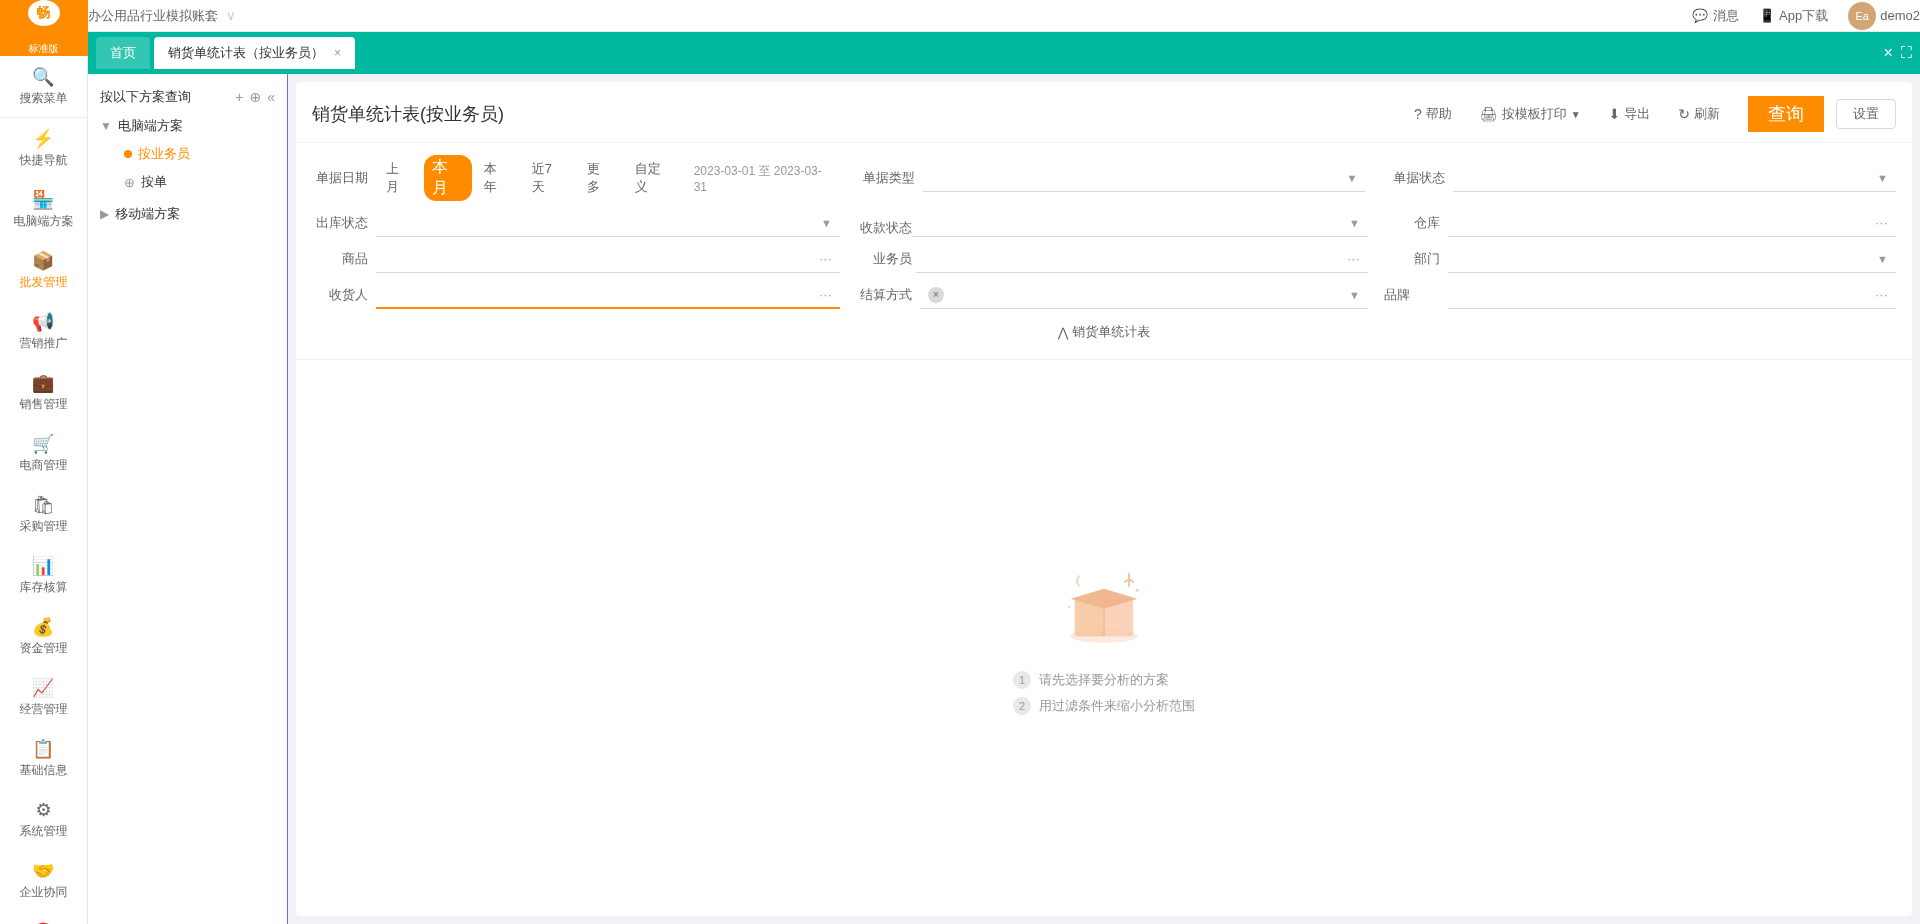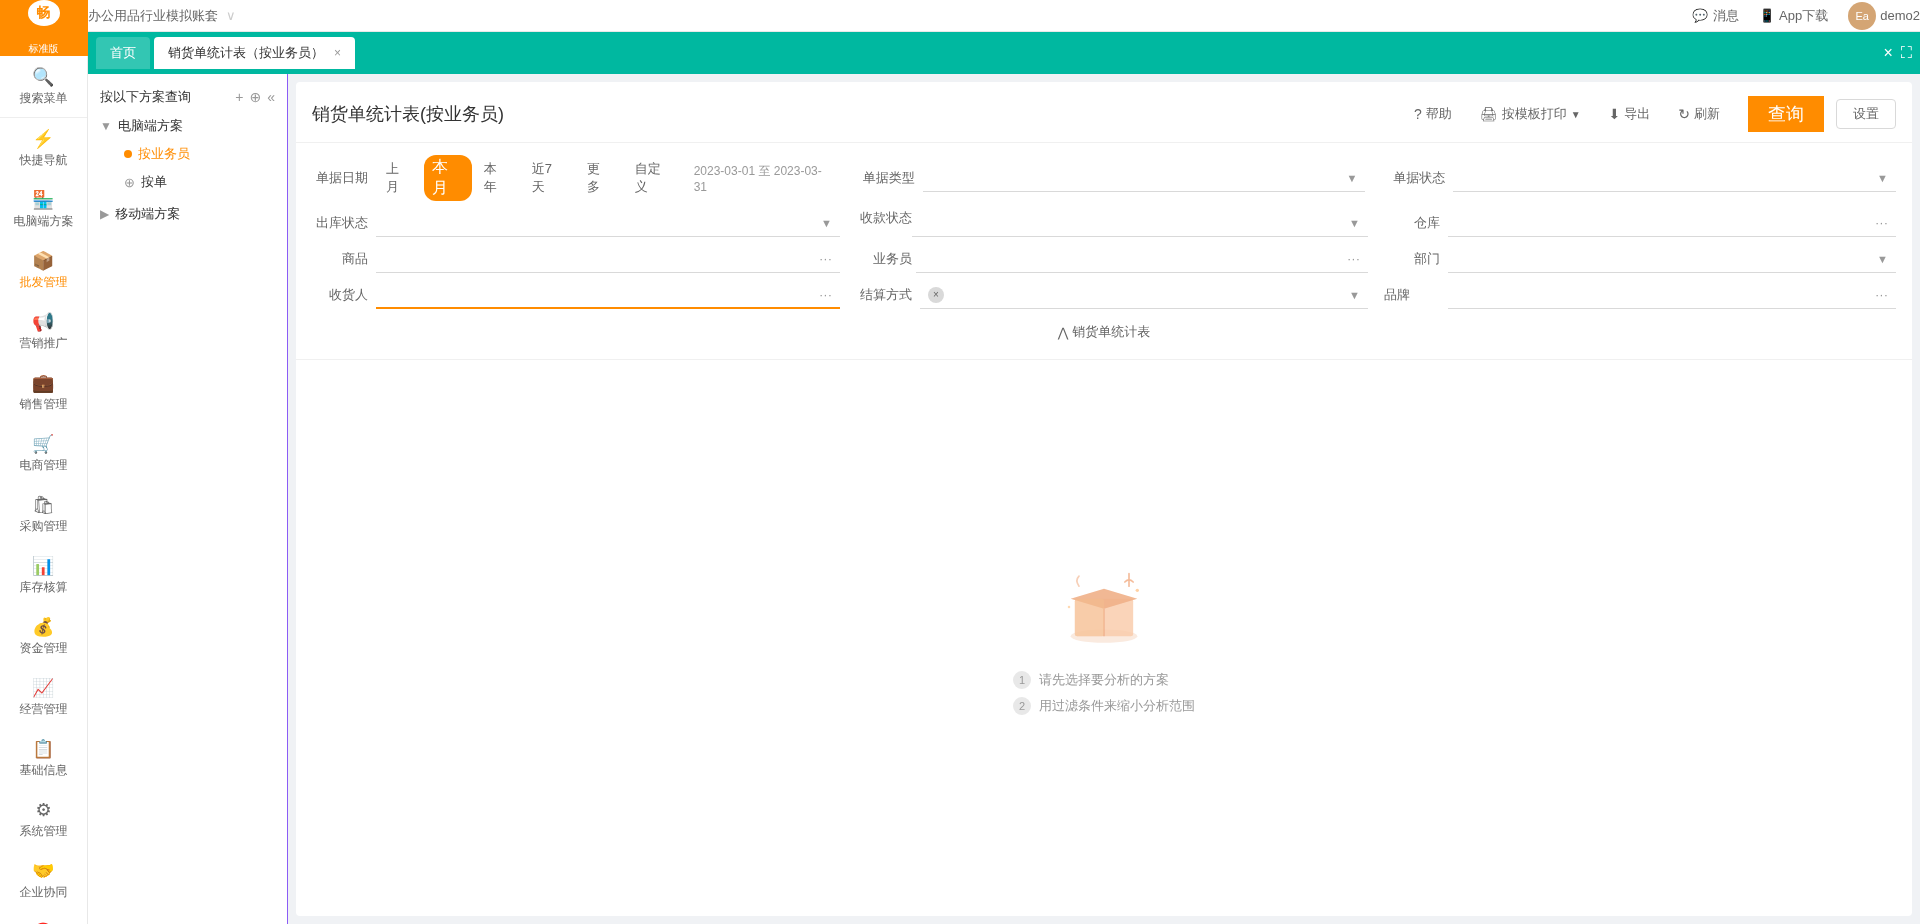--- a/index.html
+++ b/index.html
@@ -288,21 +288,21 @@
         </div>
 
         <div style="display:grid;grid-template-columns:1fr 1fr 1fr;gap:0;margin-bottom:8px;">
           <div style="display:flex;align-items:center;gap:8px;">
             <span style="width:56px;text-align:right;color:#666;font-size:13px;flex-shrink:0;">出库状态</span>
             <div class="filter-cell-input" style="flex:1;height:28px;border:none;border-bottom:1px solid #d9d9d9;display:flex;align-items:center;justify-content:space-between;">
               <span style="color:#ccc;"></span>
               <span style="color:#999;font-size:11px;">▼</span>
             </div>
           </div>
-          <div style="display:flex;align-items:flex-start;padding-left:16px;">
+          <div style="display:flex;align-items:flex-end;padding-left:16px;">
             <span style="width:56px;text-align:right;color:#666;font-size:13px;flex-shrink:0;">收款状态</span>
             <div class="filter-cell-input" style="flex:1;height:28px;border:none;border-bottom:1px solid #d9d9d9;display:flex;align-items:center;justify-content:space-between;">
               <span style="color:#ccc;"></span>
               <span style="color:#999;font-size:11px;">▼</span>
             </div>
           </div>
           <div style="display:flex;align-items:center;gap:8px;padding-left:16px;">
             <span style="width:56px;text-align:right;color:#666;font-size:13px;flex-shrink:0;">仓库</span>
             <div class="filter-cell-input" style="flex:1;height:28px;border:none;border-bottom:1px solid #d9d9d9;display:flex;align-items:center;justify-content:space-between;">
               <span style="color:#ccc;"></span>

